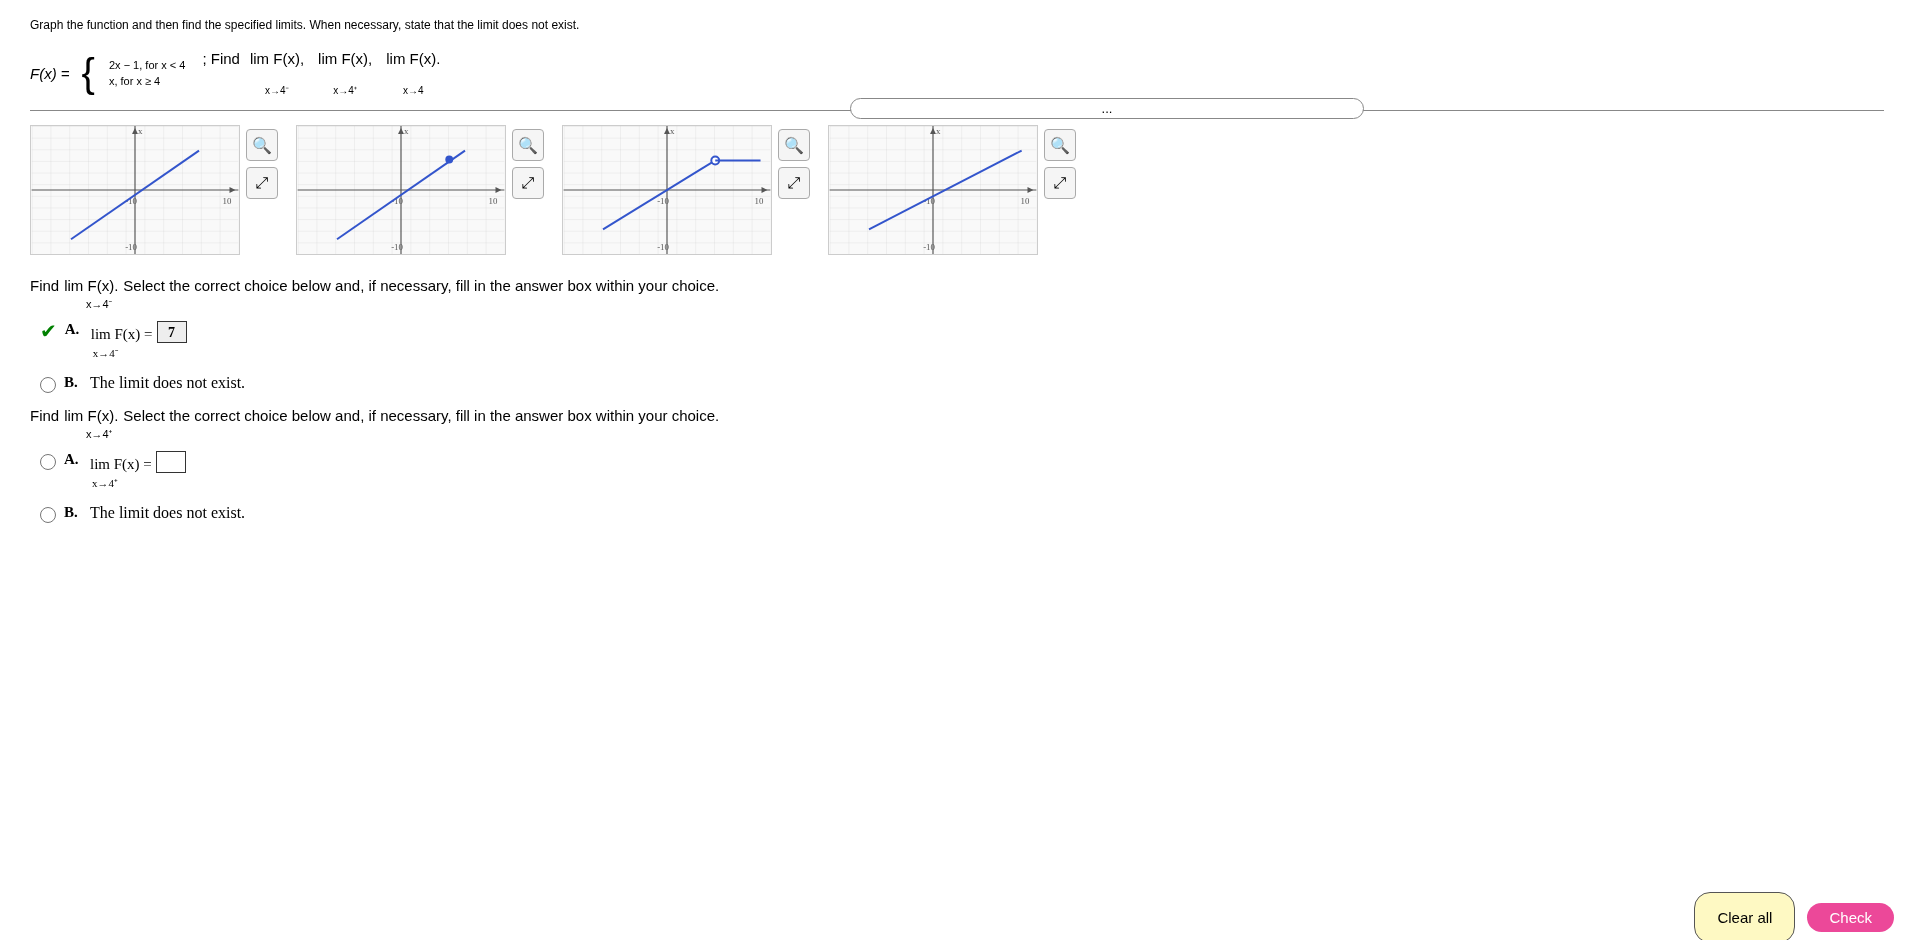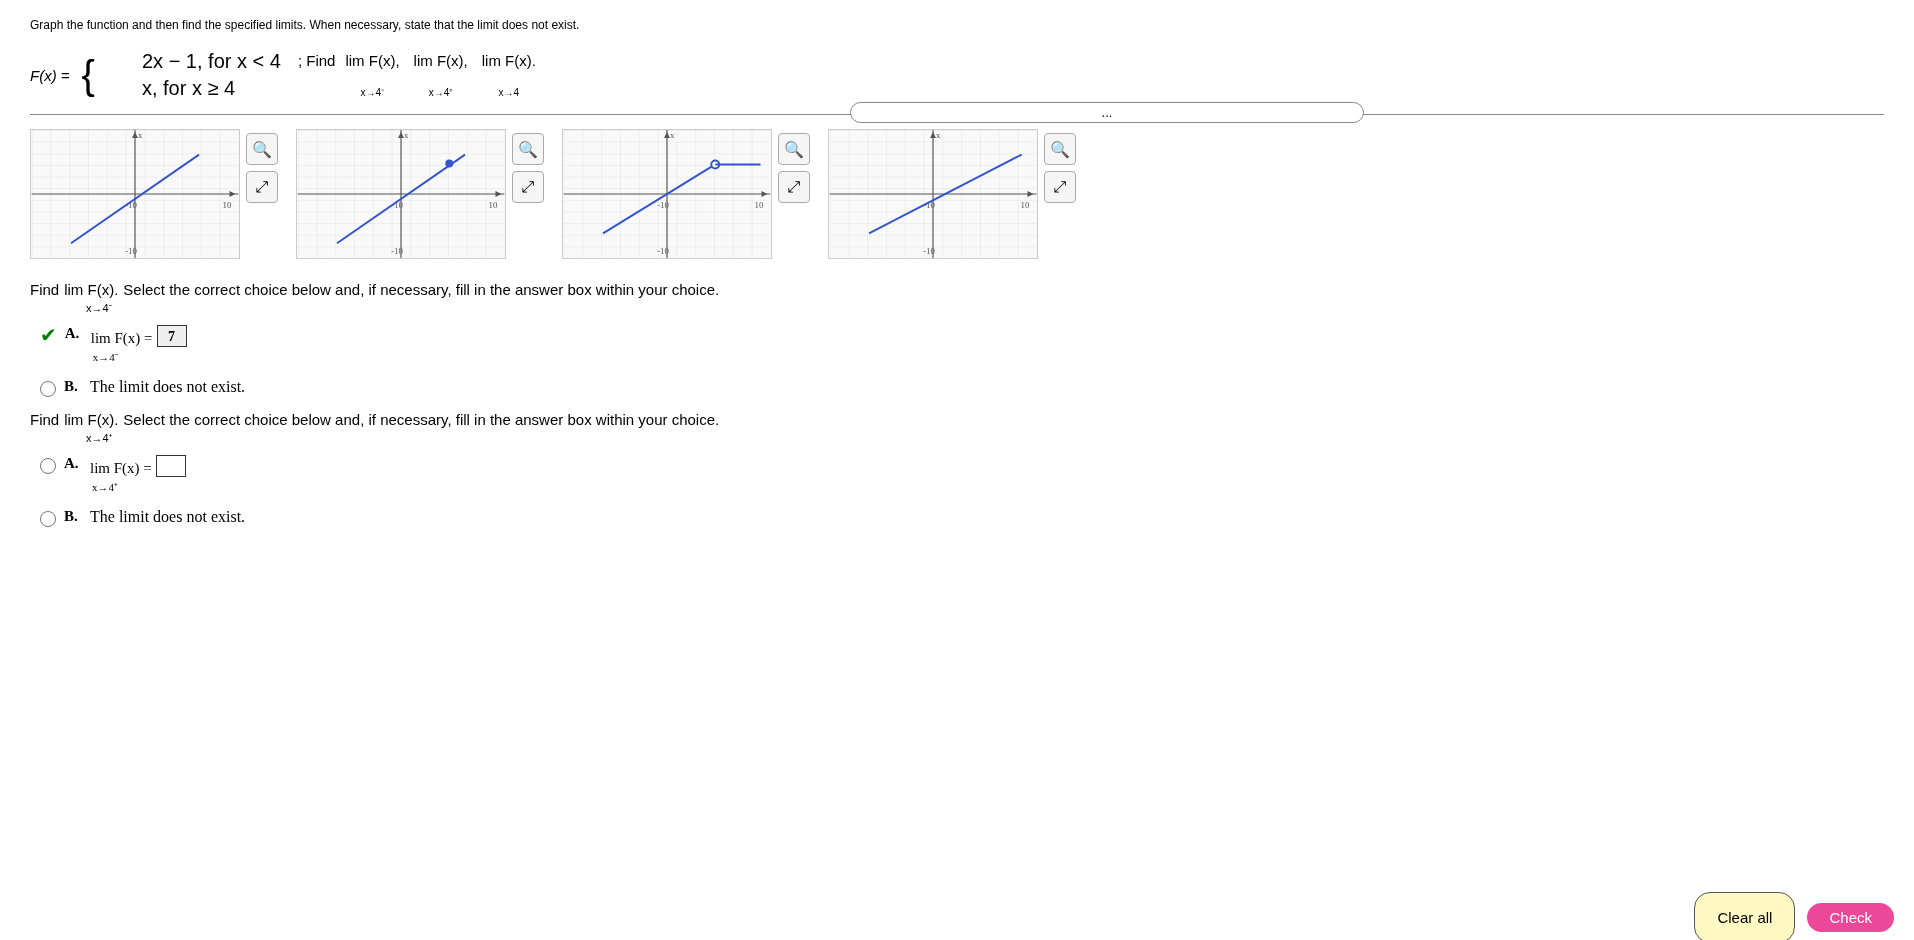--- a/index.html
+++ b/index.html
@@ -43,22 +43,21 @@
       font-size: 40px;
       line-height: 1;
       font-weight: 100;
       margin-right: 6px;
     }
 
     .piecewise {
       display: flex;
       flex-direction: column;
       gap: 4px;
-      font-size: 20px;
-      margin-left: 33px;
+      font-size: 11px;
     }
 
     .find-limits {
       display: flex;
       align-items: flex-start;
       gap: 6px;
       margin-left: 9px;
       font-size: 15px;
     }
 

